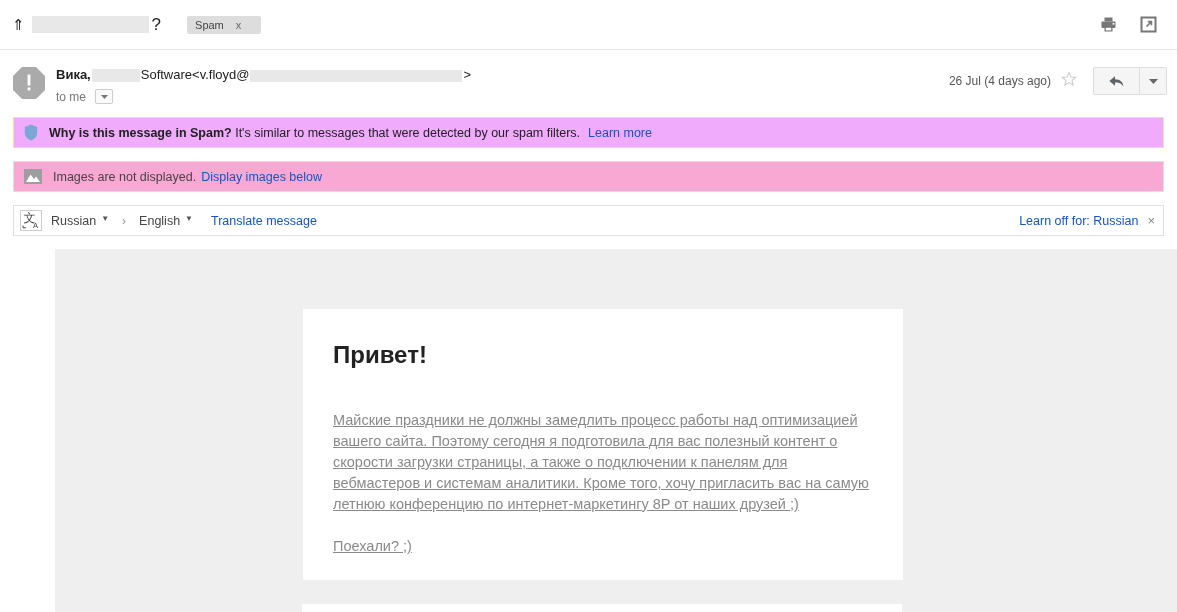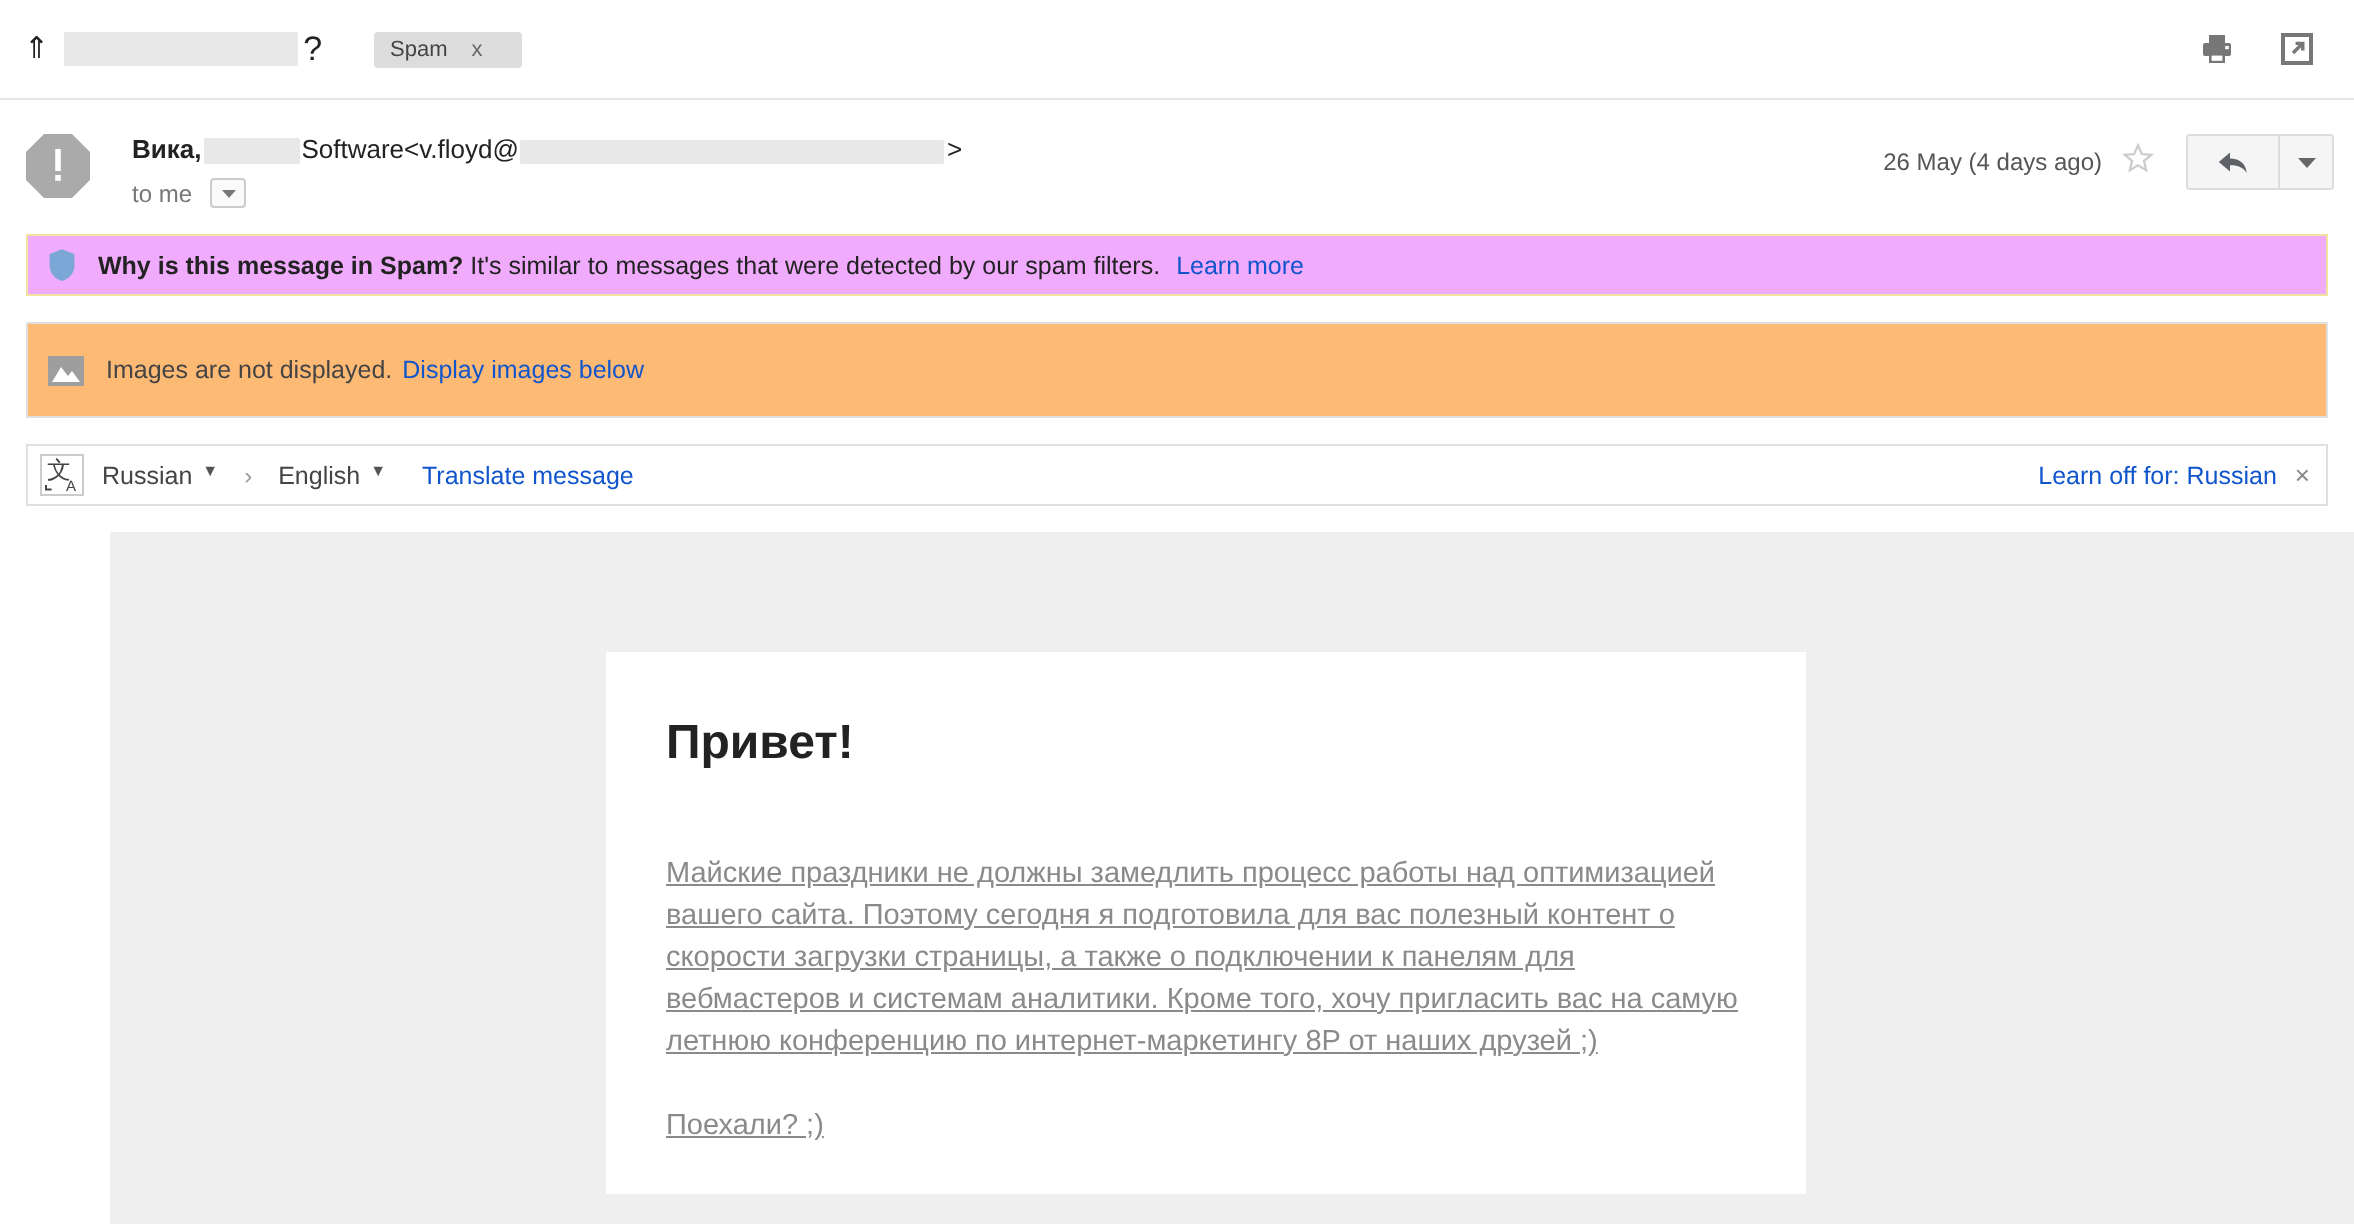--- a/index.html
+++ b/index.html
@@ -93,21 +93,21 @@
     box-sizing: border-box;
     position: relative;
   }
   .avatar {
     width: 34px;
     height: 34px;
     flex: 0 0 34px;
     margin-top: 2px;
   }
   .sender-info {
-    margin-left: 20px;
+    margin-left: 10px;
     padding-top: 2px;
     flex: 1 1 auto;
     min-width: 0;
   }
   .sender-line {
     font-size: 13px;
     white-space: nowrap;
     line-height: 17px;
   }
   .sender-name {
@@ -181,23 +181,23 @@
   }
   .spam-banner-text { color: #222222; }
   .spam-banner-text b { font-weight: bold; }
   .shield-icon { margin-right: 11px; display: flex; align-items: center; }
   .link {
     color: #1155cc;
     text-decoration: none;
     cursor: pointer;
   }
   .images-bar {
-    background: #fdba74;
+    background: #f9a8d4;
     border: 1px solid #e0e0e0;
-    height: 48px;
+    height: 31px;
     padding: 0 10px;
     margin-top: 13px;
   }
   .images-icon { margin-right: 11px; display: flex; align-items: center; }
   .images-text { color: #444444; }
   .translate-bar {
     background: #ffffff;
     border: 1px solid #e0e0e0;
     height: 31px;
     padding: 0 8px 0 6px;
@@ -320,21 +320,21 @@
     <div class="to-line">
       <span>to me</span>
       <span class="to-caret">
         <svg width="7" height="4" viewBox="0 0 7 4" aria-hidden="true">
             <polygon points="0,0 7,0 3.5,4" fill="#777"></polygon>
           </svg>
       </span>
     </div>
   </div>
   <div class="sender-right">
-    <span class="msg-date">26 May (4 days ago)</span>
+    <span class="msg-date">26 Jul (4 days ago)</span>
     <span class="star-icon">
       <svg width="16" height="16" viewBox="0 0 16 16" aria-hidden="true">
         <polygon points="8,1.6 9.9,6 14.6,6.4 11,9.5 12.1,14.1 8,11.6 3.9,14.1 5,9.5 1.4,6.4 6.1,6" fill="none" stroke="#cbcbcb" stroke-width="1.1"></polygon>
       </svg>
     </span>
     <span class="reply-group">
       <span class="reply-btn">
         <svg width="17" height="15" viewBox="0 0 17 15" aria-hidden="true">
           <path d="M7 2.2 L7 5.2 C12 5.2 15 8 15.4 12.5 C13.2 9.2 10.6 8.6 7 8.6 L7 11.8 L1.4 7 Z" fill="#5f6368"></path>
         </svg>

